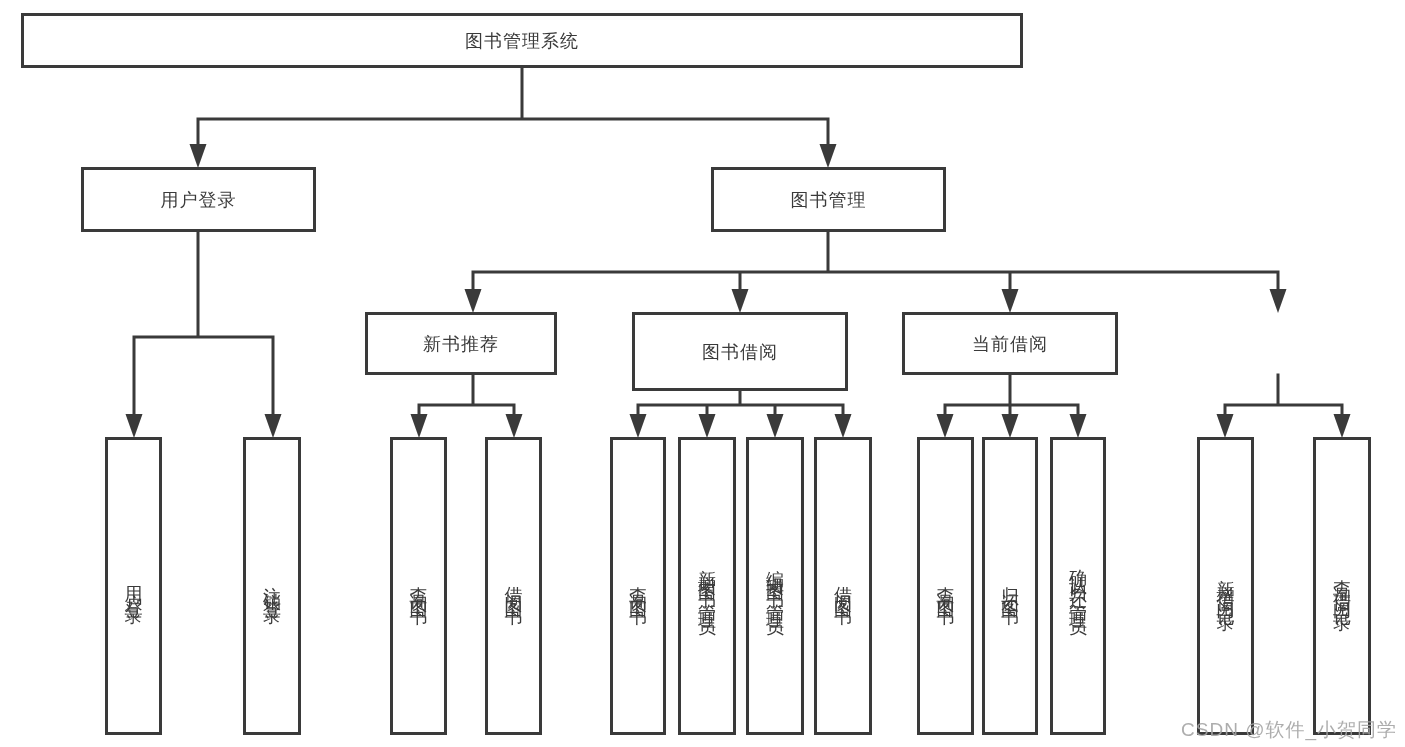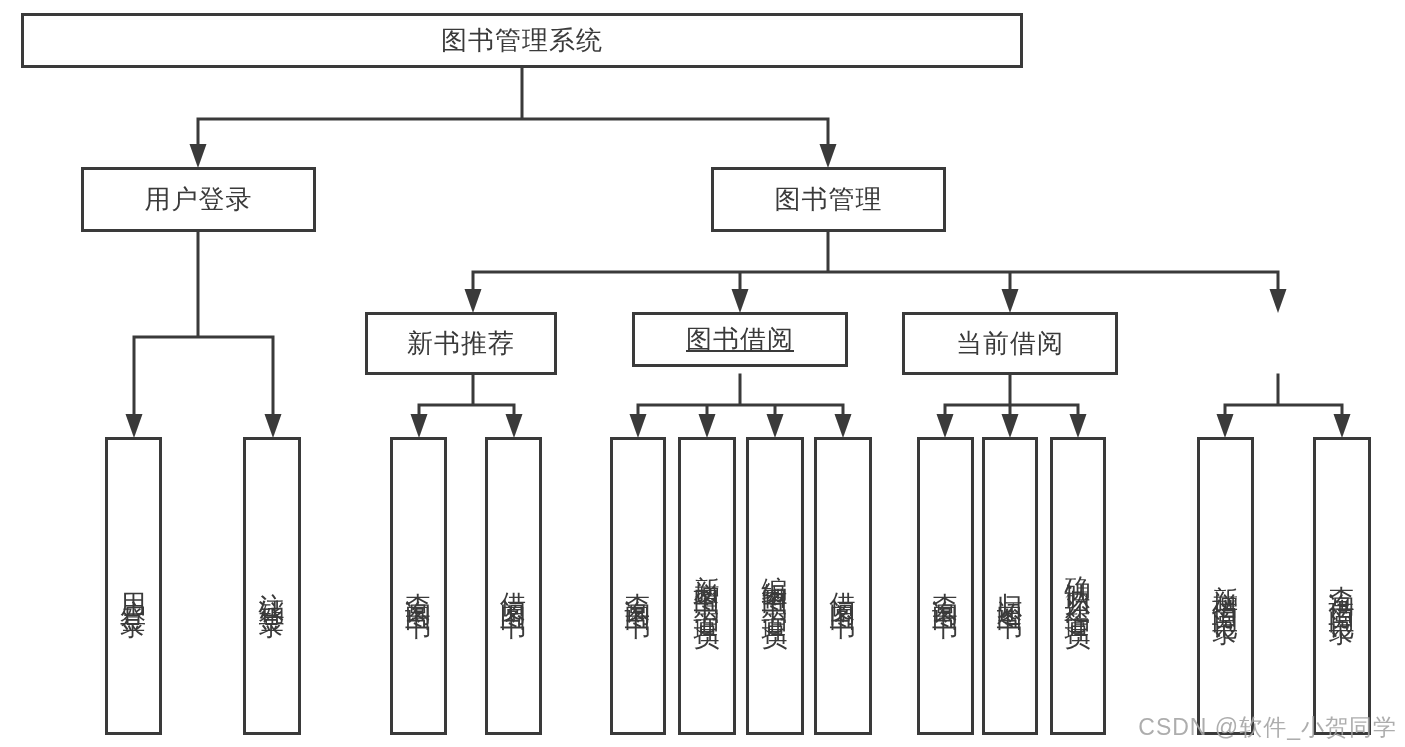--- a/index.html
+++ b/index.html
@@ -25,40 +25,40 @@
     z-index: 1;
   }
   .node {
     position: absolute;
     box-sizing: border-box;
     border: 3px solid #3a3a3a;
     background: #ffffff;
     display: flex;
     align-items: center;
     justify-content: center;
-    font-size: 26px;
+    font-size: 18px;
     z-index: 2;
   }
   .node .lbl {
     color: #3a3a3a;
     letter-spacing: 1px;
     white-space: nowrap;
   }
   .node-v .lbl {
     writing-mode: vertical-lr;
     text-orientation: mixed;
     letter-spacing: 7px;
     line-height: 1;
     white-space: normal;
   }
   .watermark {
     position: absolute;
     right: 8px;
     bottom: 4px;
-    font-size: 23px;
+    font-size: 19px;
     color: rgba(164, 164, 164, 0.9);
     letter-spacing: 1px;
     z-index: 5;
     white-space: nowrap;
   }
 </style>
 </head>
 <body>
 
 <div class="canvas">
@@ -103,21 +103,21 @@
   <div class="node" style="left:81px; top:167px; width:235px; height:65px;">
     <span class="lbl">用户登录</span>
   </div>
   <div class="node" style="left:711px; top:167px; width:235px; height:65px;">
     <span class="lbl">图书管理</span>
   </div>
 
   <div class="node" style="left:365px; top:312px; width:192px; height:63px;">
     <span class="lbl">新书推荐</span>
   </div>
-  <div class="node" style="left:632px; top:312px; width:216px; height:55px;text-decoration:underline;">
+  <div class="node" style="left:632px; top:312px; width:216px; height:79px;">
     <span class="lbl">图书借阅</span>
   </div>
   <div class="node" style="left:902px; top:312px; width:216px; height:63px;">
     <span class="lbl">当前借阅</span>
   </div>
 
   <div class="node node-v" style="left:105px; top:437px; width:57px; height:298px;">
     <span class="lbl">用户登录</span>
   </div>
   <div class="node node-v" style="left:243px; top:437px; width:58px; height:298px;">

